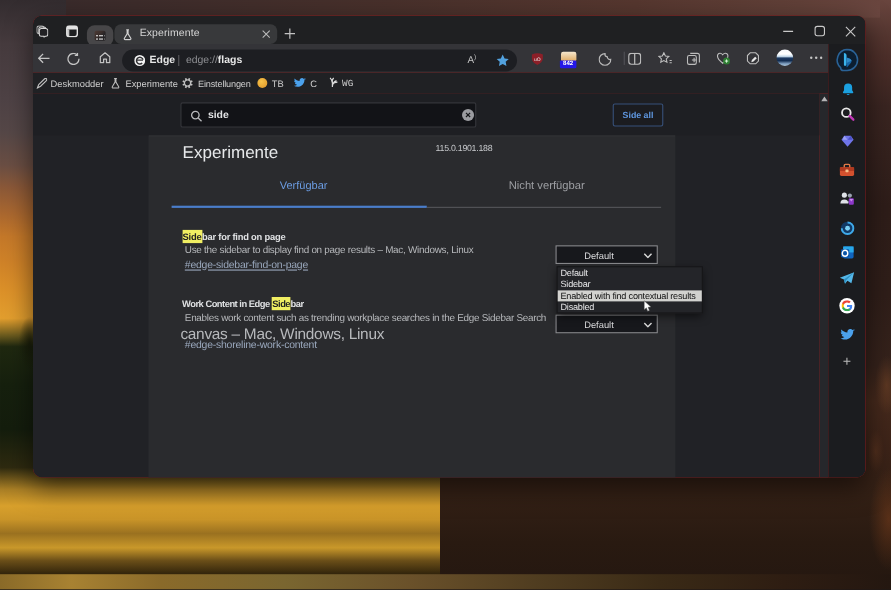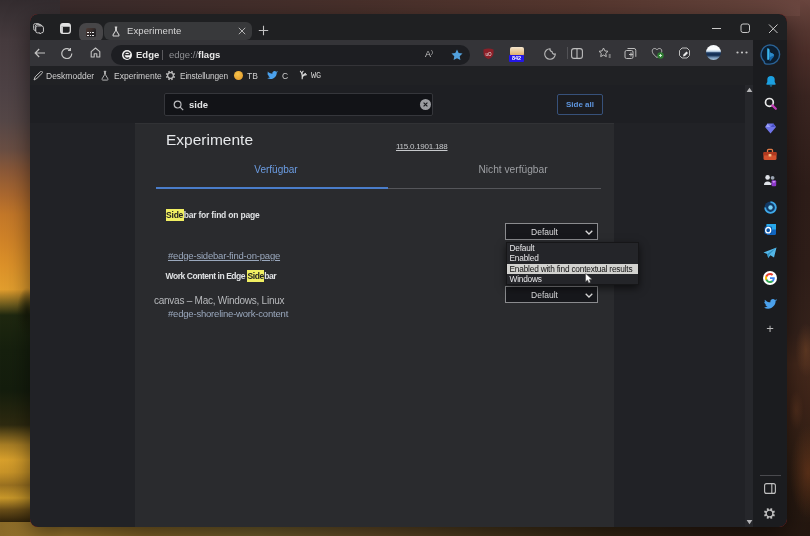--- a/index.html
+++ b/index.html
@@ -27,21 +27,21 @@
 #wallT { left:60px; top:0; width:740px; height:16px;
   background: linear-gradient(90deg, #3a2b2b 0%, #48302b 40%, #56372f 70%, #614038 90%, #6a463f 100%);
 }
 #wallB { left:0px; top:505px; width:40px; height:31px; }
 #wallBot { left:0; top:522px; width:810px; height:14px;
   background: linear-gradient(90deg, #8a6a28 0%, #a88232 8%, #8a6a2a 18%, #7a6630 32%, #6a512a 46%, #503d20 60%, #3a2a16 74%, #2e1d12 88%, #241710 100%); }
 #wallGlow { left:780px; top:410px; width:30px; height:126px;
   background: radial-gradient(ellipse 24px 62px at 28px 62px, rgba(140,70,30,.45), rgba(140,70,30,0) 75%); }
 
 
-#win { left:30px; top:14px; width:757px; height:513px; background:#b91c1c; border-radius:8px;
+#win { left:30px; top:14px; width:757px; height:420px; background:#b91c1c; border-radius:8px;
   box-shadow: 0 8px 24px rgba(0,0,0,.55), inset 0 1px 0 rgba(255,255,255,.06); overflow:hidden; }
 
 
 #titlebar { left:0; top:0; width:757px; height:26px; background:#1f2022; }
 #toolbar  { left:0; top:26px; width:723px; height:26px; background:#343438; }
 #bookbar  { left:0; top:52px; width:723px; height:19px; background:#202124; }
 #sidebar  { left:723px; top:26px; width:34px; height:487px; background:#1b1c1f; }
 #page     { left:0; top:71px; width:715px; height:442px; background:#212226; }
 #scroll   { left:715px; top:71px; width:8px; height:442px; background:#26272b; }
 
@@ -260,51 +260,53 @@
         <div class="abs" style="left:255px;top:5px;width:11px;height:11px;border-radius:50%;background:#9b9ca0;">
           <svg style="display:block" width="11" height="11" viewBox="0 0 11 11">
               <path d="M3.6 3.6 L7.4 7.4 M7.4 3.6 L3.6 7.4" stroke="#17181b" stroke-width="1.1"></path>
             </svg>
         </div>
       </div>
       <div id="resetall" class="abs">Side all</div>
     </div>
     <div id="card" class="abs">
       <div class="t" style="left:31px;top:8px;font-size:15.5px;color:#e6e8ea;">Experimente</div>
-      <div class="t" style="left:261px;top:19px;font-size:8px;letter-spacing:-.25px;color:#c6c8cb;text-decoration:underline;">115.0.1901.188</div>
+      <div class="t" style="left:261px;top:7px;font-size:8px;letter-spacing:-.25px;color:#c6c8cb;">115.0.1901.188</div>
       <div class="t" style="left:86px;top:41px;width:110px;text-align:center;font-size:10px;color:#6b9ce2;">Verfügbar</div>
-      <div class="t" style="left:313px;top:41px;width:130px;text-align:center;font-size:10.2px;color:#9d9fa3;">Nicht verfügbar</div>
+      <div class="t" style="left:297px;top:41px;width:130px;text-align:center;font-size:10.2px;color:#9d9fa3;">Nicht verfügbar</div>
       <div class="abs" style="left:21px;top:63.5px;width:232px;height:2.5px;background:#4a7dca;"></div>
       <div class="abs" style="left:253px;top:65px;width:213px;height:1px;background:#55565a;"></div>
 
       <div class="t" style="left:30.5px;top:86.5px;font-size:8.5px;letter-spacing:-.2px;font-weight:bold;color:#dfe1e3;"><span class="mk">Side</span>bar for find on page</div>
-      <div class="t" style="left:33px;top:112.5px;font-size:9.5px;letter-spacing:-.2px;color:#9aa8bd;text-decoration:underline;margin-top:14px;">#edge-sidebar-find-on-page</div>
+      <div class="t" style="left:33px;top:99px;font-size:9px;letter-spacing:-.25px;color:#b7b9bc;">Use the sidebar to display find on page results – Mac, Windows, Linux</div>
+      <div class="t" style="left:33px;top:112.5px;font-size:9.5px;letter-spacing:-.2px;color:#9aa8bd;text-decoration:underline;">#edge-sidebar-find-on-page</div>
       <div class="sel abs" style="left:370px;top:100px;"> 
           <span>Default</span>
         <svg class="car" width="8" height="5" viewBox="0 0 8 5">
             <path d="M0.7 0.7 L4 4 L7.3 0.7" fill="none" stroke="#d8d8d8" stroke-width="1.3"></path>
           </svg>
       </div>
 
       <div class="t" style="left:30.5px;top:147.5px;font-size:8.5px;letter-spacing:-.45px;font-weight:bold;color:#dfe1e3;">Work Content in Edge <span class="mk">Side</span>bar</div>
-      <div class="t" style="left:19px;top:171.5px;font-size:10px;letter-spacing:-.25px;color:#b7b9bc;">canvas – Mac, Windows, Linux</div>
+      <div class="t" style="left:33px;top:160.5px;font-size:9px;letter-spacing:-.25px;color:#b7b9bc;">Enables work content such as trending workplace searches in the Edge Sidebar Search</div>
+      <div class="t" style="left:29px;top:171.5px;font-size:14px;letter-spacing:-.25px;color:#b7b9bc;">canvas – Mac, Windows, Linux</div>
       <div class="t" style="left:33px;top:185px;font-size:9.5px;letter-spacing:-.2px;color:#9aa8bd;">#edge-shoreline-work-content</div>
       <div class="sel abs" style="left:370px;top:163px;"> 
           <span>Default</span>
         <svg class="car" width="8" height="5" viewBox="0 0 8 5">
             <path d="M0.7 0.7 L4 4 L7.3 0.7" fill="none" stroke="#d8d8d8" stroke-width="1.3"></path>
           </svg>
       </div>
     </div>
 
     <div id="menu" class="abs">
       <div class="mi">Default</div>
-      <div class="mi">Enabled</div>
+      <div class="mi">Sidebar</div>
       <div class="mi hl">Enabled with find contextual results</div>
-      <div class="mi">Windows</div>
+      <div class="mi">Disabled</div>
     </div>
 
     <svg class="abs" style="left:555px;top:188px;z-index:60" width="8" height="11" viewBox="0 0 8 11">
       <path d="M0.6 0.4 L0.6 8.7 L2.6 6.9 L3.7 9.9 L5.4 9.3 L4.3 6.4 L6.9 6.2 Z" fill="#ffffff" stroke="#444" stroke-width="0.5"></path>
     </svg>
   </div>
   <div id="scroll" class="abs">
     <svg class="abs" style="left:1px;top:2px" width="7" height="6" viewBox="0 0 7 6">
         <path d="M3.5 0.8 L6.4 5 H0.6 Z" fill="#b4b4b6"></path>
       </svg>

